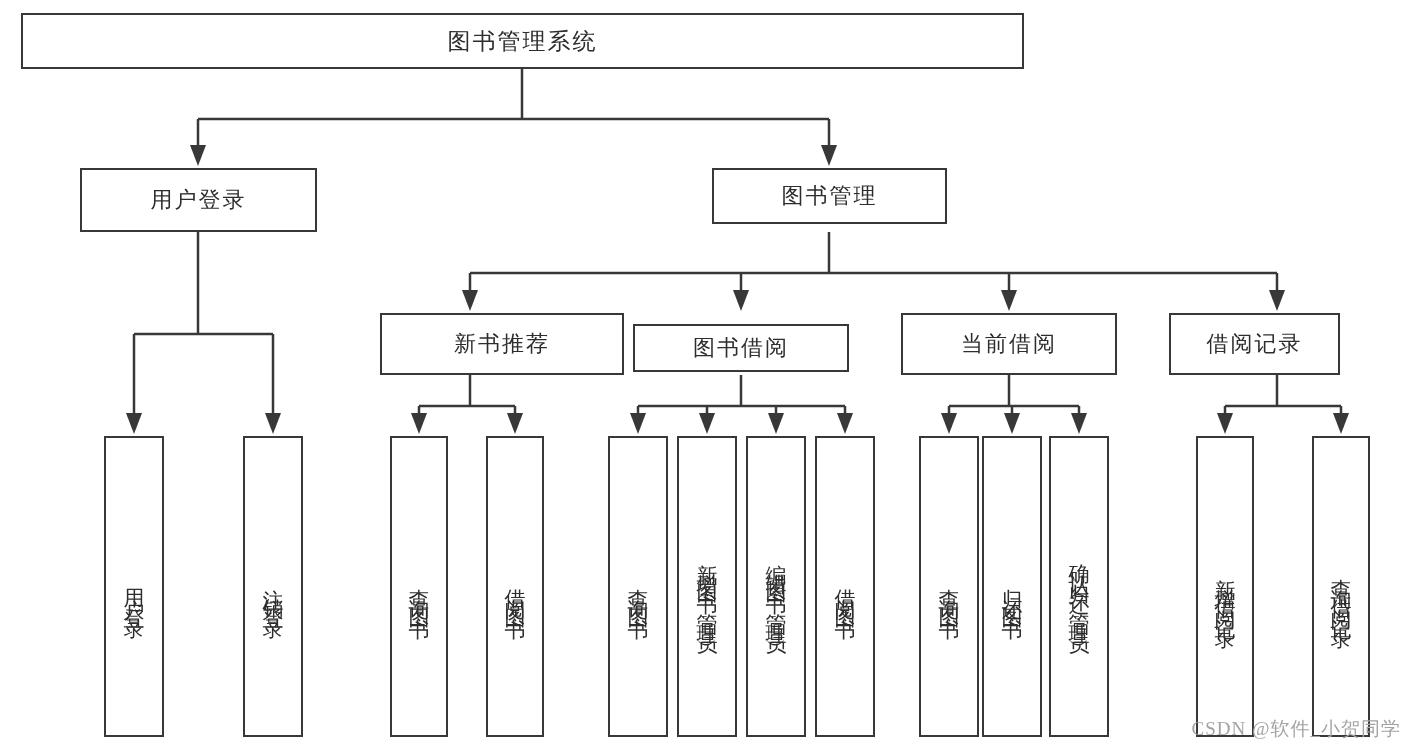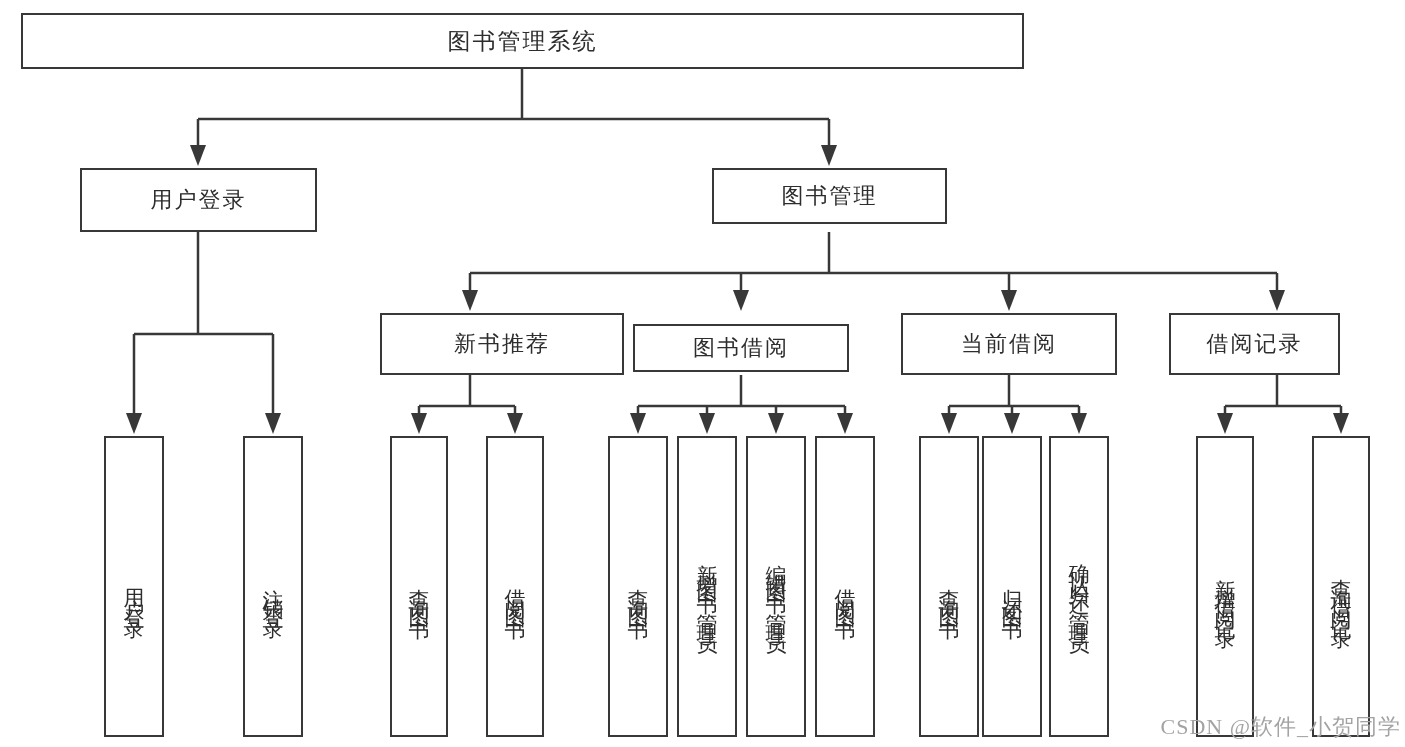--- a/index.html
+++ b/index.html
@@ -15,21 +15,21 @@
   }
   .h1t{font-size:23px;letter-spacing:2px;}
   .h2t{font-size:22px;letter-spacing:2px;}
   .vtext{
     writing-mode:vertical-rl;text-orientation:mixed;
     font-size:21px;line-height:1.05;letter-spacing:10px;margin-bottom:-10px;
     white-space:nowrap;
   }
   .watermark{
     position:absolute;right:4px;bottom:5px;
-    font-size:22px;letter-spacing:1px;color:#a3a3a3;
+    font-size:19px;letter-spacing:1px;color:#a3a3a3;
   }
 </style>
 </head>
 <body>
 
 <div class="stage">
 
   <svg class="wires" viewBox="0 0 1405 747">
     <g stroke="#383838" stroke-width="2.5" fill="none">
       <path d="M522 68 L522 119 M198 119 L829 119 M198 119 L198 150 M829 119 L829 150"></path>

